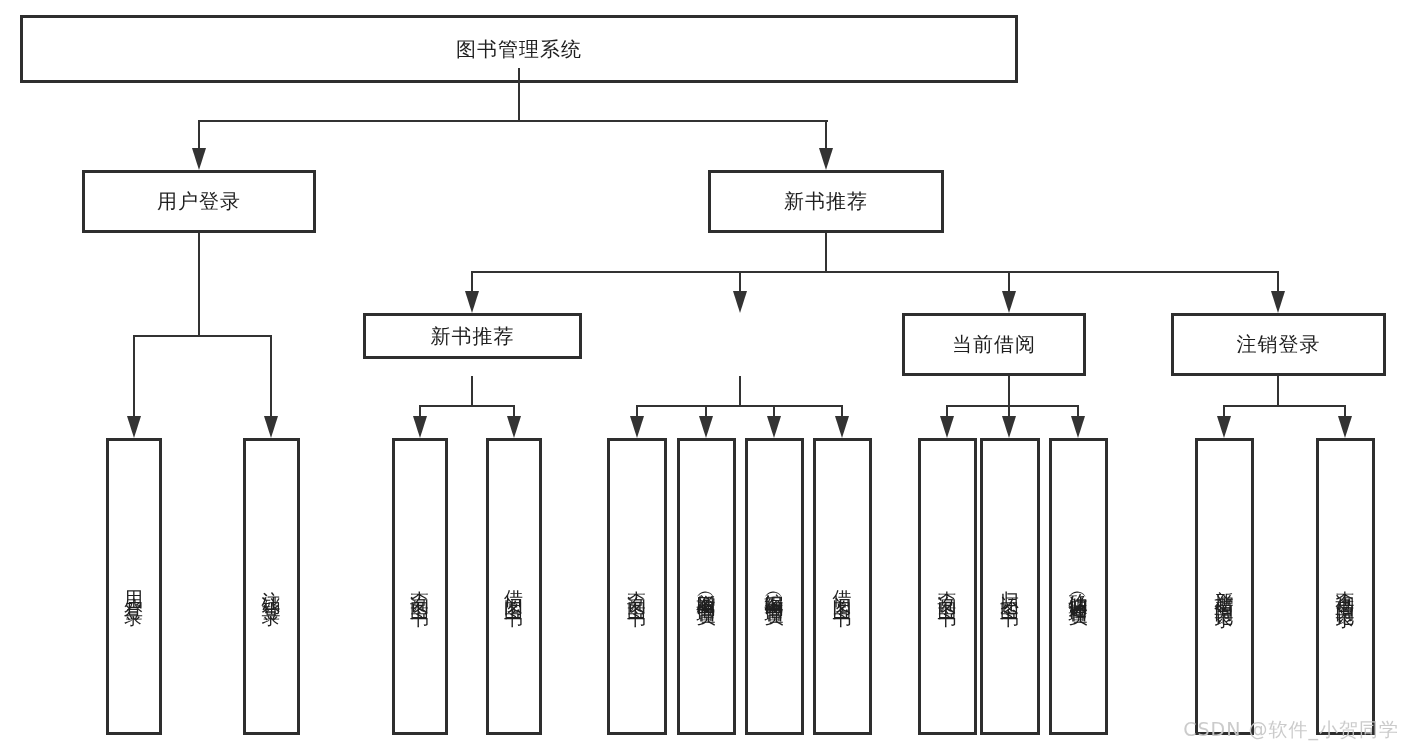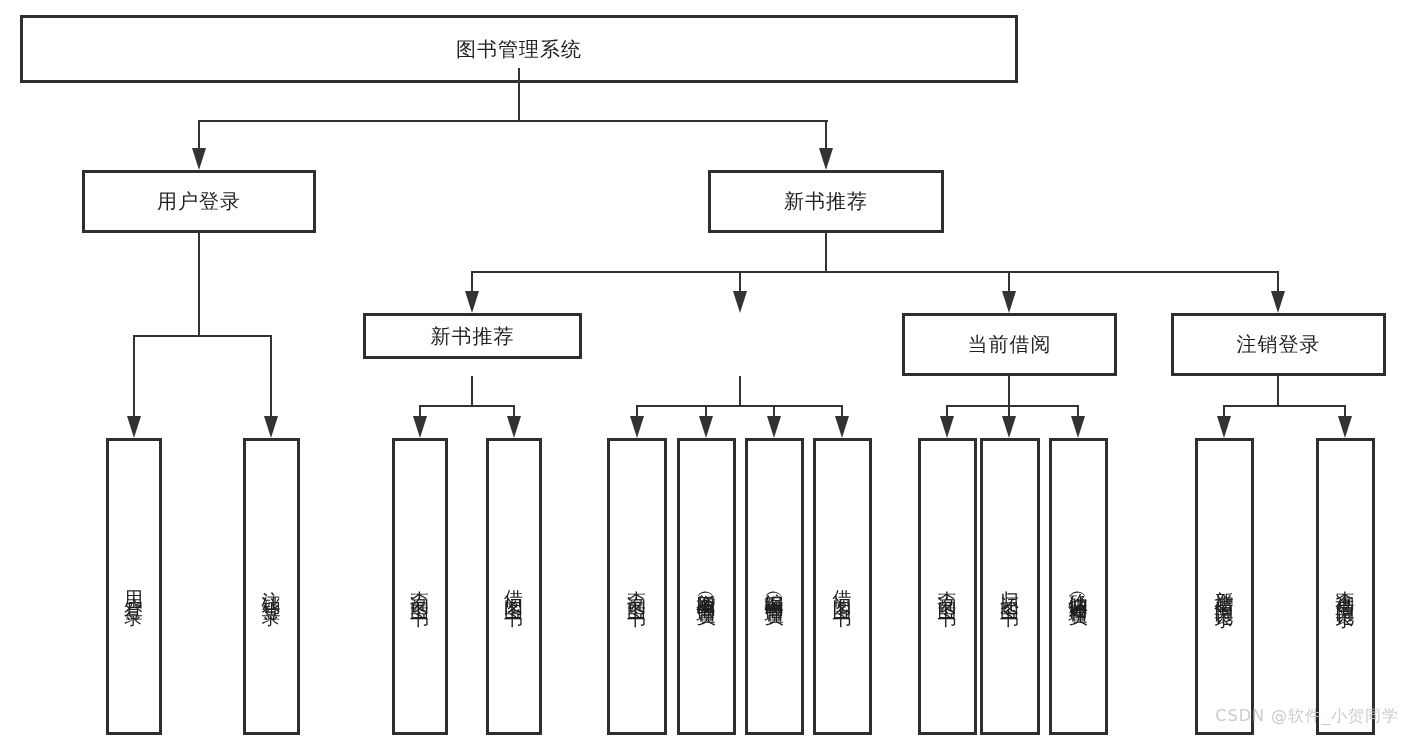--- a/index.html
+++ b/index.html
@@ -24,22 +24,22 @@
     writing-mode:vertical-lr; text-orientation:upright;
     letter-spacing:6px; line-height:1;
   }
   .line { position:absolute; background:#333333; }
   .arrow {
     position:absolute; width:0; height:0;
     border-left:7px solid transparent; border-right:7px solid transparent;
     border-top:22px solid #333333;
   }
   .watermark {
-    position:absolute; right:6px; bottom:20px;
-    font-size:16px; color:rgba(200,200,200,0.95);
+    position:absolute; right:6px; bottom:4px;
+    font-size:19px; color:rgba(200,200,200,0.95);
     letter-spacing:1px; white-space:nowrap;
   }
 </style>
 </head>
 <body>
 
 <div id="canvas">
 
   <div class="box" style="left:20px; top:15px; width:998px; height:68px;">
     <span>图书管理系统</span>
@@ -73,21 +73,21 @@
   <div class="line" style="left:739px; top:271px; width:2px; height:22px;"></div>
   <div class="arrow" style="left:733px; top:291px;"></div>
   <div class="line" style="left:1008px; top:271px; width:2px; height:22px;"></div>
   <div class="arrow" style="left:1002px; top:291px;"></div>
   <div class="line" style="left:1277px; top:271px; width:2px; height:22px;"></div>
   <div class="arrow" style="left:1271px; top:291px;"></div>
 
   <div class="box" style="left:363px; top:313px; width:219px; height:46px;">
     <span>新书推荐</span>
   </div>
-  <div class="box" style="left:902px; top:313px; width:215px; height:63px;">
+  <div class="box" style="left:902px; top:313px; width:184px; height:63px;">
     <span>当前借阅</span>
   </div>
   <div class="box" style="left:1171px; top:313px; width:215px; height:63px;">
     <span>注销登录</span>
   </div>
 
   <div class="line" style="left:471px; top:376px; width:2px; height:31px;"></div>
   <div class="line" style="left:419px; top:405px; width:96px; height:2px;"></div>
   <div class="line" style="left:419px; top:405px; width:2px; height:14px;"></div>
   <div class="arrow" style="left:413px; top:416px;"></div>

